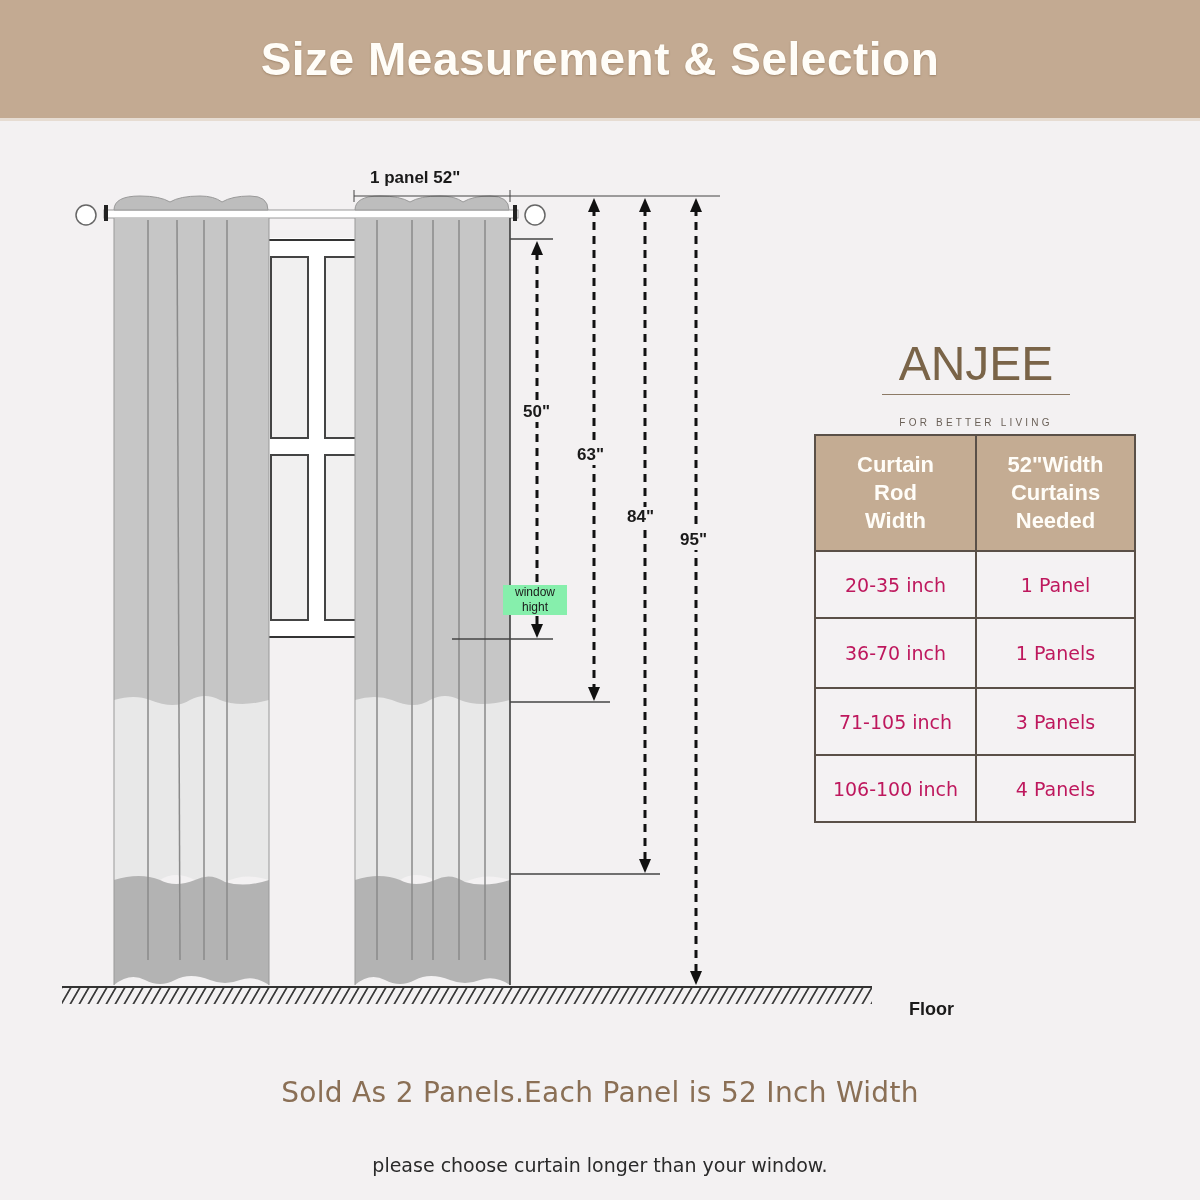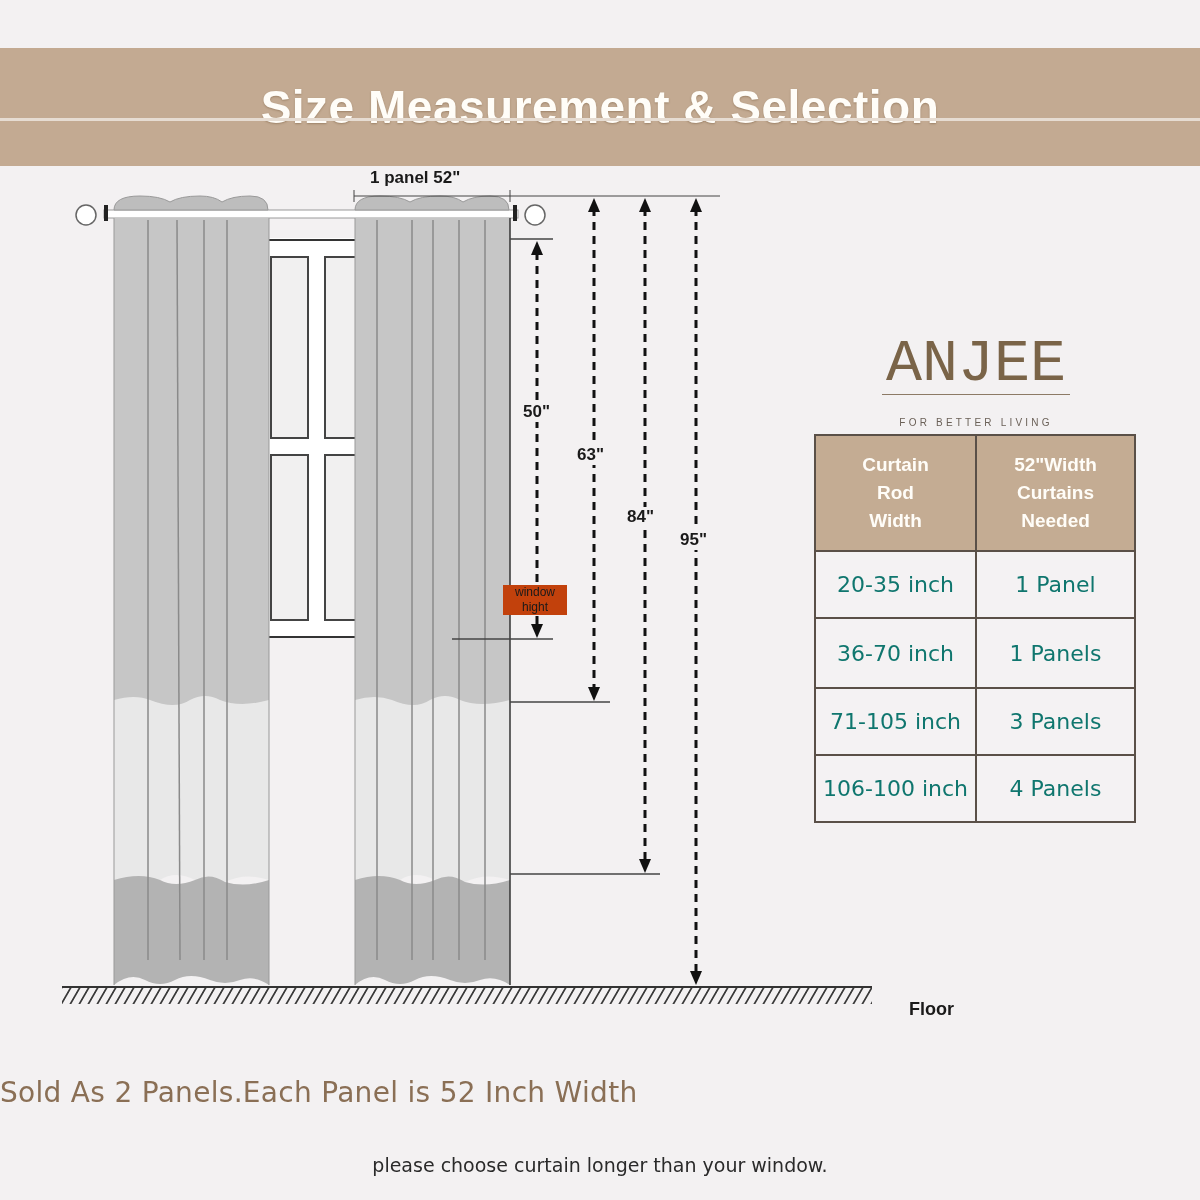--- a/index.html
+++ b/index.html
@@ -2,21 +2,21 @@
 <html><head>
   <meta charset="utf-8">
   <style>
     * { margin: 0; padding: 0; box-sizing: border-box; }
     html, body { width: 1200px; height: 1200px; background: #f3f1f2; overflow: hidden; }
     body { position: relative; font-family: "Liberation Sans", sans-serif; color: #222; }
 
     .header-band {
       position: absolute; left: 0; top: 0; width: 1200px; height: 118px;
       background: #c3aa92;
-      display: flex; align-items: center; justify-content: center; margin-top: 48px;
+      display: flex; align-items: center; justify-content: center;
     }
     .header-title {
       font-family: "Liberation Sans", sans-serif;
       font-weight: bold; font-size: 46px; color: #fffdf8;
       letter-spacing: 0.5px;
       text-shadow: 0 1px 2px rgba(90,60,30,0.35);
     }
     .header-edge { position: absolute; left: 0; top: 118px; width: 1200px; height: 3px; background: #e6dcd2; }
 
     svg.diagram { position: absolute; left: 0; top: 0; }
@@ -26,58 +26,58 @@
       font-weight: bold; font-size: 17px; color: #1a1a1a; background: #f3f1f2;
       line-height: 18px; padding: 1px 0;
     }
     .panel-label {
       position: absolute; left: 370px; top: 168px;
       font-family: "Liberation Sans", sans-serif; font-weight: bold; font-size: 17px; color: #1a1a1a;
     }
     .window-label {
       position: absolute; left: 503px; top: 585px; width: 64px; text-align: center;
       font-family: "Liberation Sans", sans-serif; font-size: 12px; line-height: 15px; color: #1a1a1a;
-      background: #c2410c;
+      background: #86efac;
     }
     .floor-label {
       position: absolute; left: 891px; top: 999px;
       font-family: "Liberation Sans", sans-serif; font-weight: bold; font-size: 18px; color: #1a1a1a; margin-left: 18px;
     }
 
     .logo { position: absolute; left: 876px; top: 336px; width: 200px; text-align: center; }
     .logo-name {
-      font-family: Liberation Mono, monospace; font-size: 60px; line-height: 56px; color: #7a6448;
+      font-family: Liberation Sans, sans-serif; font-size: 48px; line-height: 56px; color: #7a6448;
       letter-spacing: 0px;
       display: block;
     }
     .logo-rule { height: 1px; background: #8c7a66; margin: 2px 6px 0 6px; }
     .logo-tag {
       font-family: Liberation Sans, sans-serif; font-size: 10px; letter-spacing: 3.2px; color: #6b6158;
       margin-top: 22px; display: block;
     }
 
     table.size-table {
       position: absolute; left: 814px; top: 434px; width: 322px;
       border-collapse: collapse;
       font-family: "DejaVu Sans", sans-serif;
     }
     .size-table th {
-      background: #c4ac93; color: #fffdf8; font-weight: bold; font-size: 19px;
+      background: #c4ac93; color: #fffdf8; font-weight: bold; font-size: 22px;
       line-height: 28px; height: 116px; border: 2px solid #5a5048; vertical-align: middle;
       font-family: "Liberation Sans", sans-serif;
     }
     .size-table th:first-child { width: 161px; }
     .size-table td {
-      background: #f4f2f3; color: #0f766e; font-size: 22px; text-align: center;
+      background: #f4f2f3; color: #be185d; font-size: 19px; text-align: center;
       border: 2px solid #5a5048; height: 67px; white-space: nowrap;
     }
     .size-table tr:nth-child(2) td { height: 70px; }
 
     .sold-text {
-      position: absolute; left: 0; top: 1076px; width: 1200px; 
+      position: absolute; left: 0; top: 1076px; width: 1200px; text-align: center;
       font-family: "DejaVu Sans", sans-serif; font-size: 28px; color: #8a6f55; letter-spacing: 0.3px;
     }
     .note-text {
       position: absolute; left: 0; top: 1123px; width: 1200px; text-align: center;
       font-family: "DejaVu Sans", sans-serif; font-size: 19px; line-height: 28px; color: #2a2a2a;
     }
   </style>
 </head>
 <body>
 

